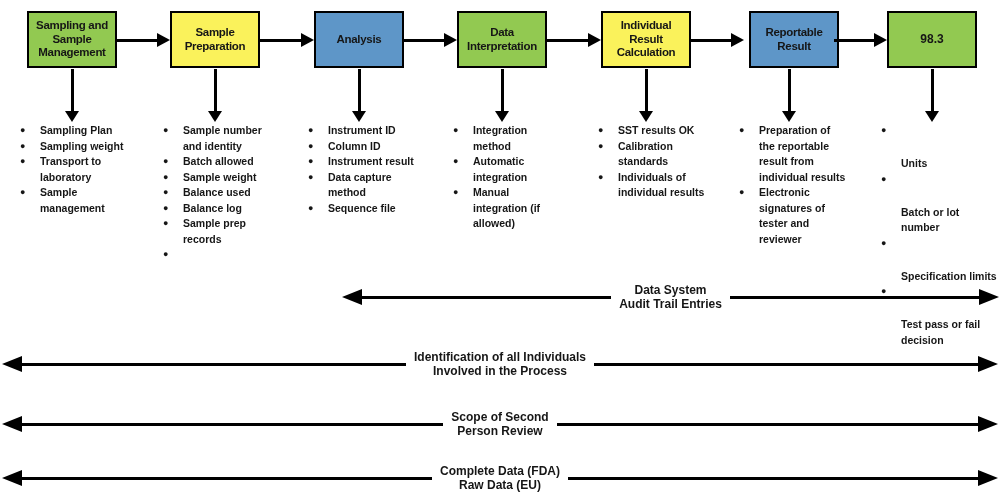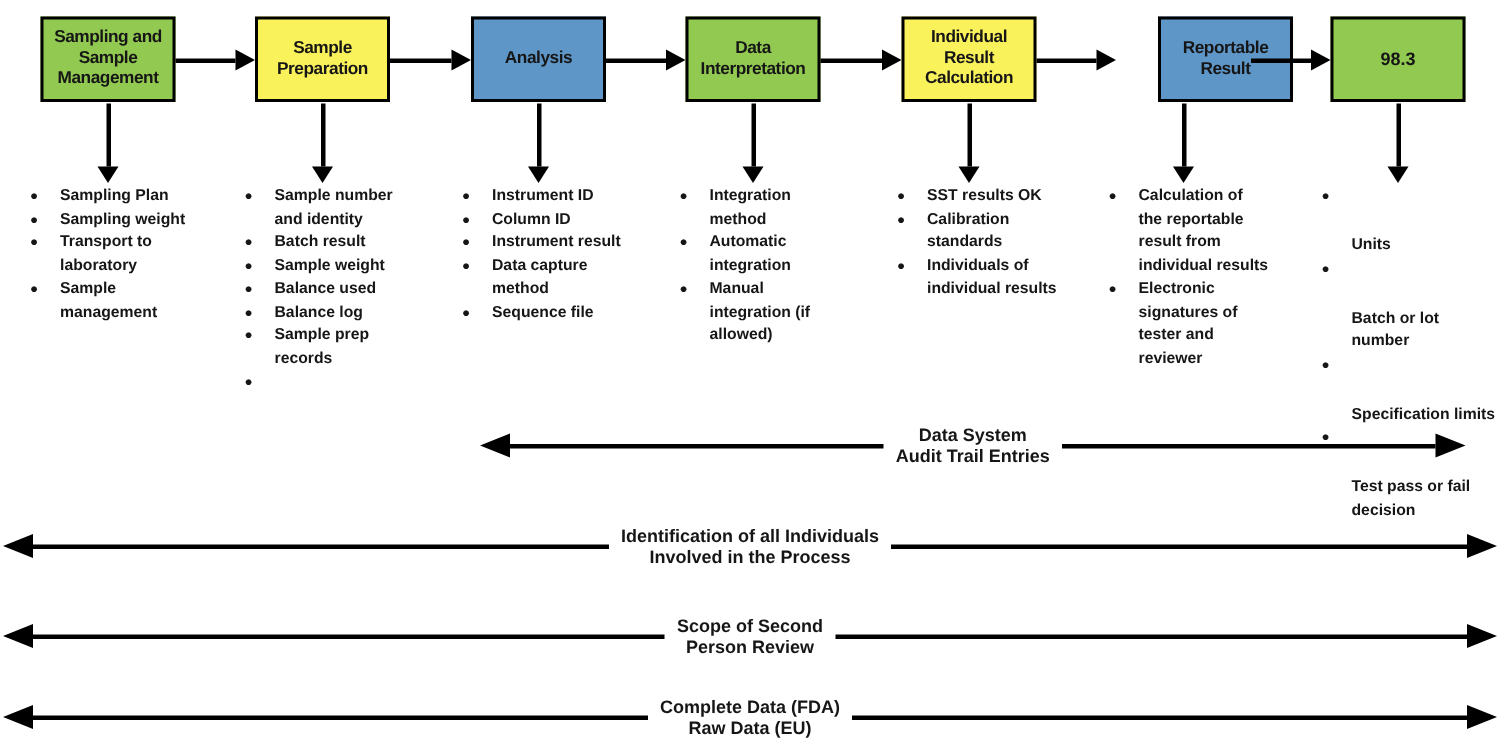--- a/index.html
+++ b/index.html
@@ -98,21 +98,21 @@
     </div>
   <div class="box blue" style="left:314px">
       <span>Analysis</span>
     </div>
   <div class="box green" style="left:457px">
       <span>Data Interpretation</span>
     </div>
   <div class="box yellow" style="left:601px">
       <span>Individual Result Calculation</span>
     </div>
-  <div class="box blue" style="left:772px">
+  <div class="box blue" style="left:749px">
       <span>Reportable Result</span>
     </div>
   <div class="box green result" style="left:887px">
       <span>98.3</span>
     </div>
 
   <div class="connector" style="left:117px;width:53px">
       <div class="cline"></div>
       <div class="chead"></div>
     </div>
@@ -185,21 +185,21 @@
       </li>
   </ul>
 
   <ul class="list" style="left:163px">
     <li>
         <span class="dot">●</span>
         <span class="txt">Sample number and identity</span>
       </li>
     <li>
         <span class="dot">●</span>
-        <span class="txt">Batch result</span>
+        <span class="txt">Batch allowed</span>
       </li>
     <li>
         <span class="dot">●</span>
         <span class="txt">Sample weight</span>
       </li>
     <li>
         <span class="dot">●</span>
         <span class="txt">Balance used</span>
       </li>
     <li>
@@ -264,21 +264,21 @@
       </li>
     <li>
         <span class="dot">●</span>
         <span class="txt">Individuals of individual results</span>
       </li>
   </ul>
 
   <ul class="list" style="left:739px">
     <li>
         <span class="dot">●</span>
-        <span class="txt">Calculation of the reportable result from individual results</span>
+        <span class="txt">Preparation of the reportable result from individual results</span>
       </li>
     <li>
         <span class="dot">●</span>
         <span class="txt">Electronic signatures of tester and reviewer</span>
       </li>
   </ul>
 
   <ul class="list wide" style="left:881px">
     <li>
         <span class="dot">●</span>
@@ -291,21 +291,21 @@
     <li>
         <span class="dot">●</span>
         <span class="txt">Specification limits</span>
       </li>
     <li>
         <span class="dot">●</span>
         <span class="txt">Test pass or fail decision</span>
       </li>
   </ul>
 
-  <div class="span-arrow" style="left:320px;width:657px;top:279px">
+  <div class="span-arrow" style="left:342px;width:657px;top:279px">
     <div class="shead-l"></div>
     <div class="sline"></div>
     <div class="slabel">
       <div>Data System</div>
       <div>Audit Trail Entries</div>
     </div>
     <div class="sline"></div>
     <div class="shead-r"></div>
   </div>
 

